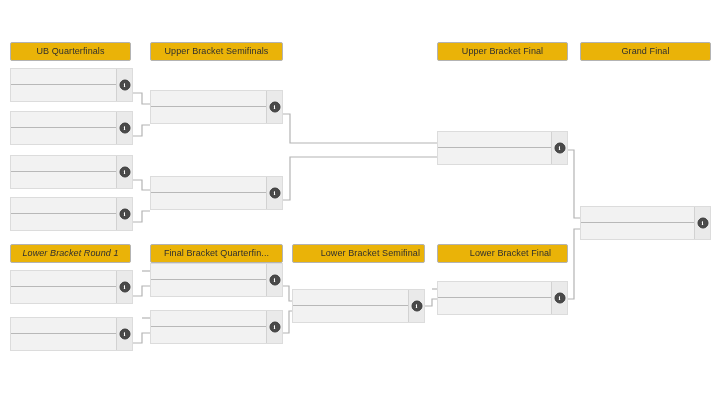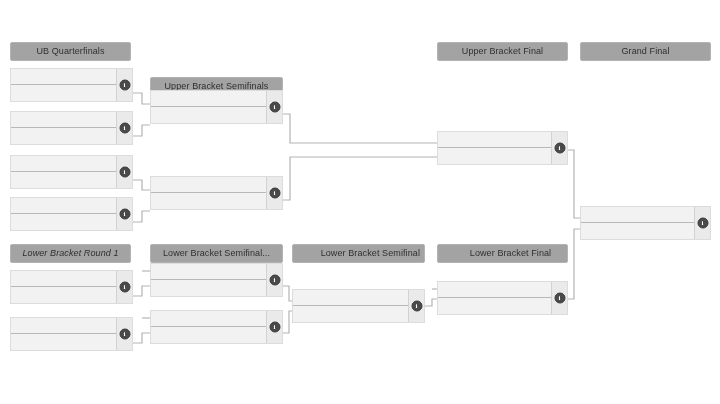--- a/index.html
+++ b/index.html
@@ -25,21 +25,21 @@
     position: absolute;
     left: 0; top: 0;
     width: 720px; height: 404px;
     pointer-events: none;
   }
 
   
   .round-header {
     position: absolute;
     height: 19px;
-    background: #a3a3a3;
+    background: #eab308;
     border: 1px solid #b3b3b3;
     border-radius: 2px;
     box-sizing: border-box;
     color: #2f2f2f;
     font-size: 9px;
     line-height: 17px;
     text-align: center;
     white-space: nowrap;
     overflow: hidden;
     text-overflow: ellipsis;
@@ -159,21 +159,21 @@
       </div>
       <div class="match" style="left: 10px; top: 197px; width: 123px; height: 34px;">
         <div class="match-slots">
           <div class="slot slot-top"></div>
           <div class="slot slot-bottom"></div>
         </div>
         <div class="match-info">
           <div class="info-icon">i</div>
         </div>
       </div>
-      <div class="round-header" style="left: 150px; top: 42px; width: 133px; margin-top: 35px;">Upper Bracket Semifinals</div>
+      <div class="round-header" style="left: 150px; top: 42px; width: 133px;">Upper Bracket Semifinals</div>
       <div class="match" style="left: 150px; top: 90px; width: 133px; height: 34px;">
         <div class="match-slots">
           <div class="slot slot-top"></div>
           <div class="slot slot-bottom"></div>
         </div>
         <div class="match-info">
           <div class="info-icon">i</div>
         </div>
       </div>
       <div class="match" style="left: 150px; top: 176px; width: 133px; height: 34px;">
@@ -217,21 +217,21 @@
       </div>
       <div class="match" style="left: 10px; top: 317px; width: 123px; height: 34px;">
         <div class="match-slots">
           <div class="slot slot-top"></div>
           <div class="slot slot-bottom"></div>
         </div>
         <div class="match-info">
           <div class="info-icon">i</div>
         </div>
       </div>
-      <div class="round-header" style="left: 150px; top: 244px; width: 133px;">Lower Bracket Semifinal...</div>
+      <div class="round-header" style="left: 150px; top: 244px; width: 133px;">Final Bracket Quarterfin...</div>
       <div class="match" style="left: 150px; top: 263px; width: 133px; height: 34px;">
         <div class="match-slots">
           <div class="slot slot-top"></div>
           <div class="slot slot-bottom"></div>
         </div>
         <div class="match-info">
           <div class="info-icon">i</div>
         </div>
       </div>
       <div class="match" style="left: 150px; top: 310px; width: 133px; height: 34px;">

